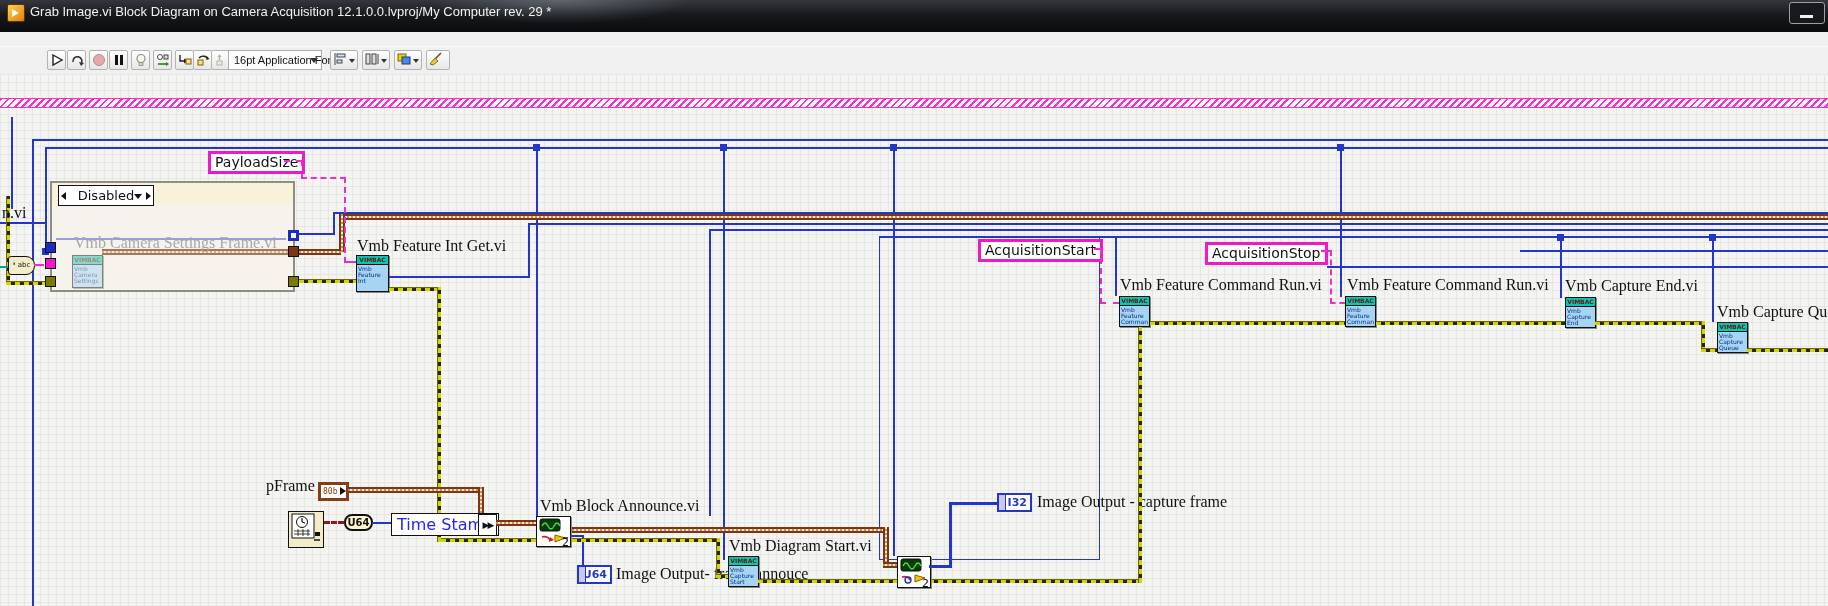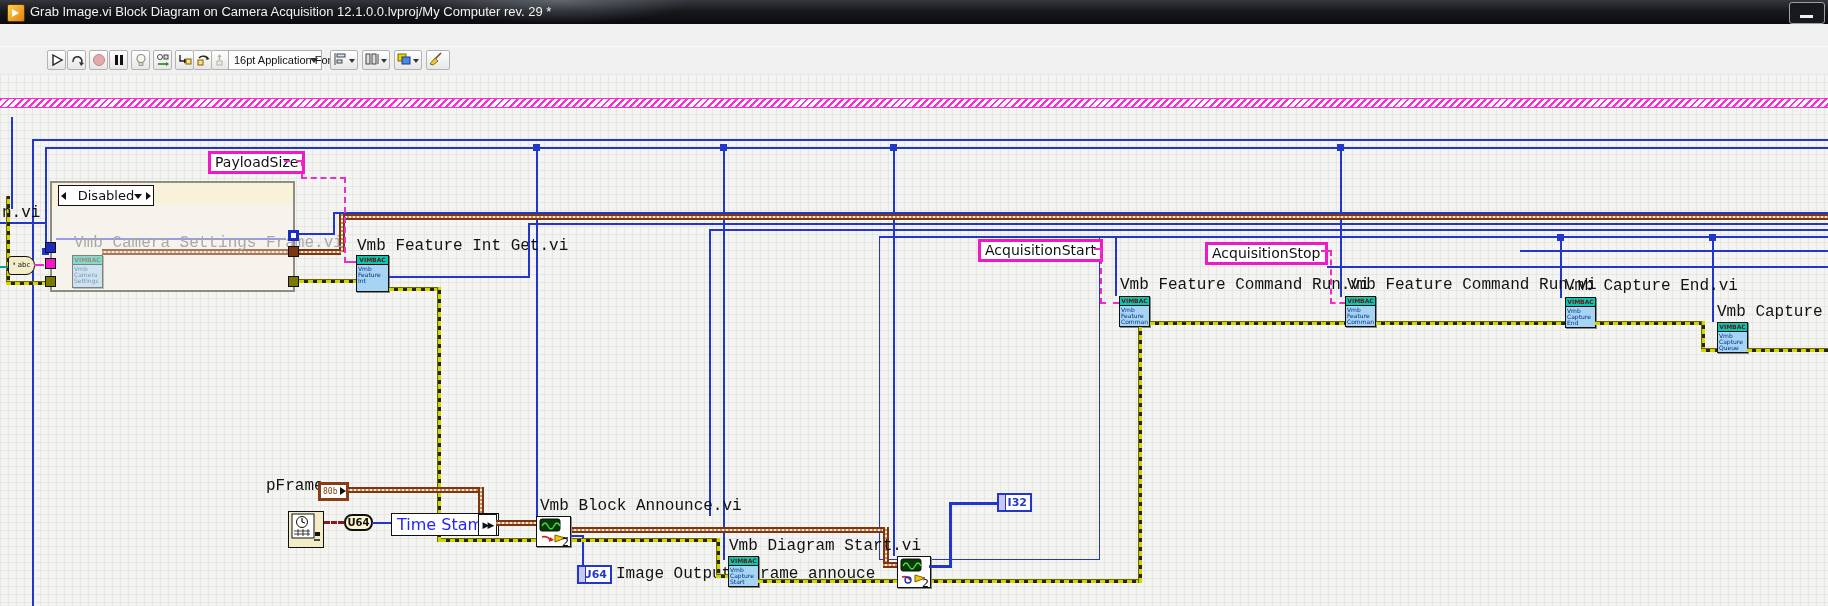--- a/index.html
+++ b/index.html
@@ -1,20 +1,20 @@
 <!DOCTYPE html>
 <html><head>
 <meta charset="utf-8">
 <style>
   html,body{margin:0;padding:0;background:#d8d8d8;}
   #win{position:relative;width:1828px;height:606px;overflow:hidden;
        font-family:"Liberation Sans",sans-serif;background:#f0f0f0;
        outline:1px solid #707070;}
   
-  #titlebar{position:absolute;left:0;top:0;width:1828px;height:24px;
+  #titlebar{position:absolute;left:0;top:0;width:1828px;height:32px;
     background:linear-gradient(180deg,#34383e 0%,#17191d 45%,#0a0b0d 100%);}
   #titlebar .tb-light{position:absolute;left:430px;top:0;width:260px;height:24px;
     background:radial-gradient(ellipse at 50% 0%,rgba(180,190,200,.35),rgba(0,0,0,0) 70%);}
   #lvicon{position:absolute;left:7px;top:4px;width:16px;height:16px;border-radius:2px;
     background:linear-gradient(135deg,#ffd24a,#e07f10);border:1px solid #5a3a00;}
   #lvicon:before{content:"";position:absolute;left:4px;top:4px;width:0;height:0;
     border-left:7px solid #fff;border-top:4px solid transparent;border-bottom:4px solid transparent;}
   #title-text{position:absolute;left:30px;top:4px;color:#f2f2f2;font-size:13px;white-space:nowrap;}
   #btn-min{position:absolute;left:1789px;top:2px;width:34px;height:20px;background:#17191d;
     border:1px solid #9aa0a8;border-radius:3px;}
@@ -70,21 +70,21 @@
   .wred{position:absolute;height:0;border-top:3px dashed #8c1a1a;}
   .thinbox{position:absolute;border:1px solid #2236c8;box-sizing:border-box;}
   
   .tun{position:absolute;width:11px;height:11px;box-sizing:border-box;border:1px solid #101010;}
   .tun.blue{background:#1a2cc0;}
   .tun.bluehollow{background:#ffffff;border:3px solid #1a2cc0;}
   .tun.mag{background:#f018c8;}
   .tun.olive{background:#7a7a00;}
   .tun.brown{background:#7d3612;}
   
-  .flabel{position:absolute;font-family:Liberation Mono, monospace;font-size:16px;color:#111;white-space:nowrap;}
+  .flabel{position:absolute;font-family:Liberation Serif, serif;font-size:16px;color:#111;white-space:nowrap;}
   .flabel.gray{color:#a8a8a8;}
   .boxlabel{position:absolute;background:#ffffff;border:3px solid #f018c8;
     font-family:"DejaVu Sans",sans-serif;font-size:14px;color:#111;padding:0 4px;white-space:nowrap;line-height:17px;}
   .tslabel{position:absolute;background:#ffffff;border:1px solid #111;
     font-family:"DejaVu Sans",sans-serif;font-size:16px;color:#2525ff;padding:0 5px;white-space:nowrap;line-height:21px;}
   
   #disable-struct{position:absolute;left:50px;top:107px;width:245px;height:111px;
     border:2px solid #8e8e82;background:#f5f3ec;box-sizing:border-box;}
   #disable-struct .band{position:absolute;left:0;top:0;width:100%;height:22px;background:#f8f2da;}
   #dsel{position:absolute;left:58px;top:111px;width:96px;height:21px;background:#fff;
@@ -407,20 +407,21 @@
       </svg>
       <span class="inst">2</span>
     </div>
     <div class="whb" style="left:929px;top:491px;width:22px;height:3px"></div>
     <div class="wvb" style="left:949px;top:428px;height:66px;width:3px"></div>
     <div class="whb" style="left:949px;top:428px;width:48px;height:3px"></div>
     <div class="indnode" style="left:997px;top:419px">
       <span class="tab"></span>
       <span>I32</span>
     </div>
+    <div class="flabel" style="left:1037px;top:419px">Image Output - capture frame</div>
 
     <div class="boxlabel" style="left:978px;top:165px">AcquisitionStart</div>
     <div class="wph" style="left:1094px;top:174px;width:8px"></div>
     <div class="wpv" style="left:1100px;top:174px;height:56px"></div>
     <div class="wph" style="left:1100px;top:228px;width:19px"></div>
     <div class="boxlabel" style="left:1205px;top:168px">AcquisitionStop</div>
     <div class="wph" style="left:1321px;top:176px;width:11px"></div>
     <div class="wpv" style="left:1330px;top:176px;height:54px"></div>
     <div class="wph" style="left:1330px;top:228px;width:15px"></div>
 

